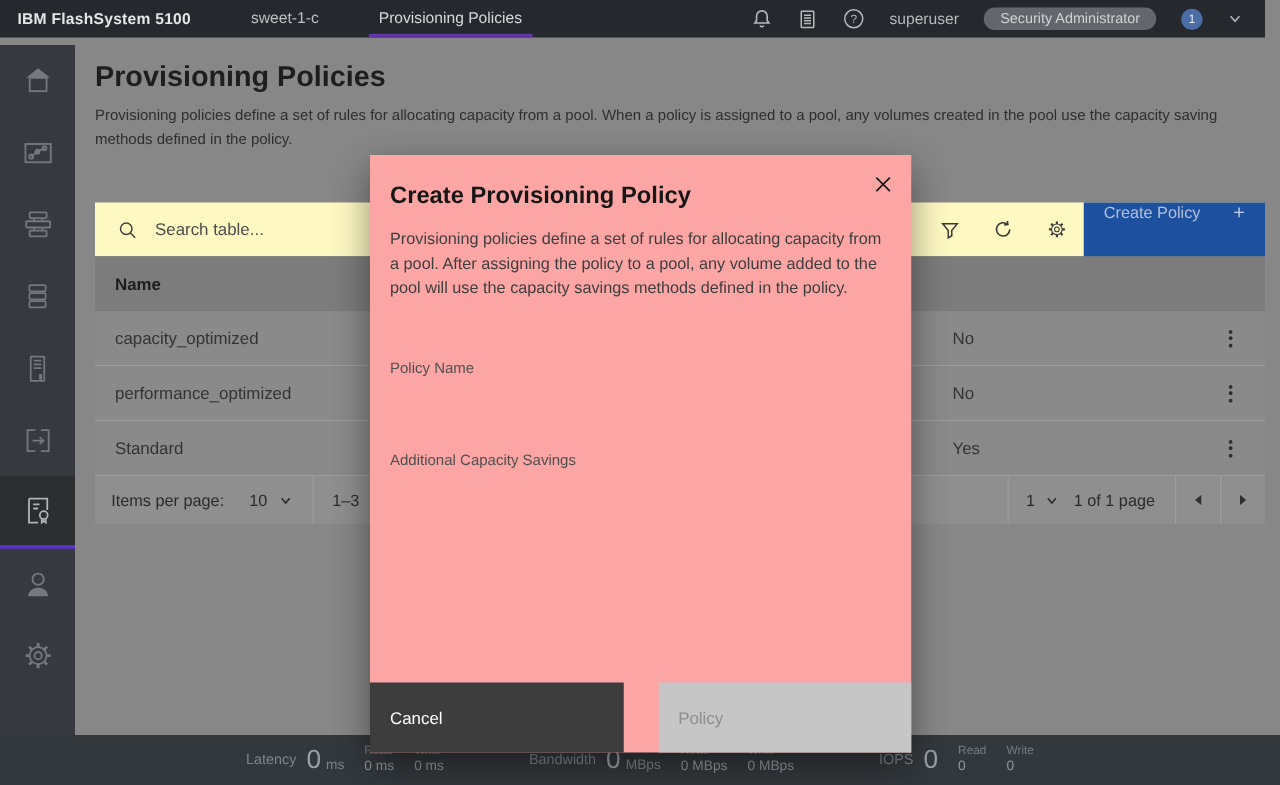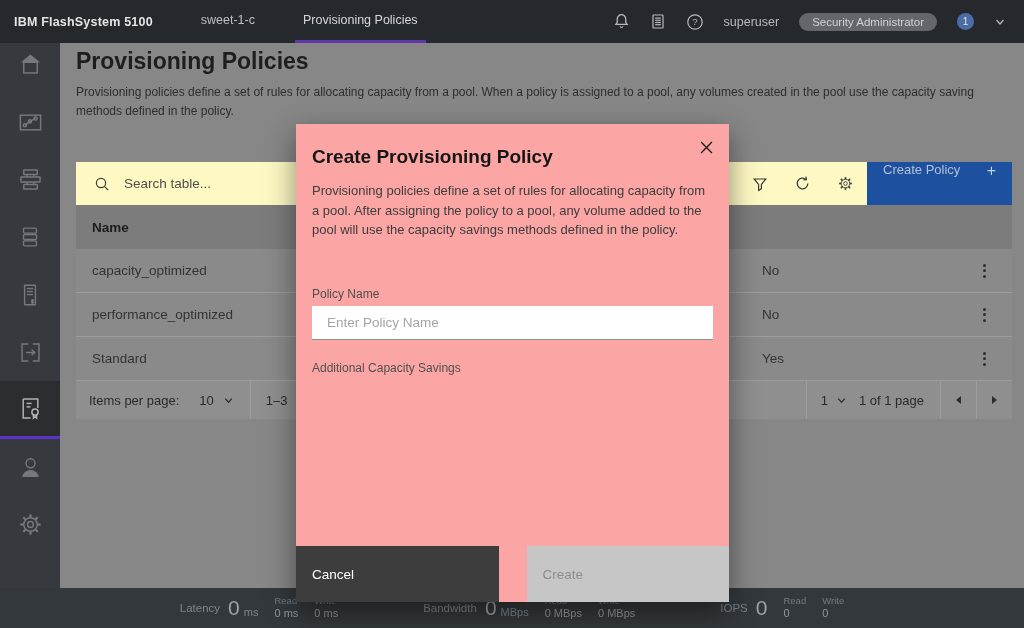--- a/index.html
+++ b/index.html
@@ -1,21 +1,21 @@
 <!DOCTYPE html>
 <html><head>
 <meta charset="utf-8">
 <style>
   * { margin:0; padding:0; box-sizing:border-box; }
   html,body { width:1024px; height:628px; overflow:hidden; background:#878787;
               font-family:"Liberation Sans", sans-serif; }
   .app { position:relative; width:1024px; height:628px; }
 
   
-  .top-header { position:absolute; top:0; left:0; right:0; height:43px; background:#25282c;
+  .top-header { position:absolute; top:0; left:0; right:12px; height:30px; background:#25282c;
                 display:flex; align-items:stretch; z-index:5; }
   .brand { display:flex; align-items:center; padding:0 40px 0 14px; color:#e3e5e7;
            font-size:12.5px; font-weight:bold; letter-spacing:.2px; }
   .top-tab { display:flex; align-items:center; padding:0 8px; margin-right:32px; color:#bcc0c3;
              font-size:12.5px; border-bottom:3px solid transparent; cursor:default; }
   .top-tab.active { color:#d6d9db; border-bottom-color:#6236a8; }
   .header-right { margin-left:auto; display:flex; align-items:center; gap:20px; padding-right:18px; }
   .hicon { display:flex; align-items:center; }
   .hicon svg { stroke:#b6babd; fill:none; stroke-width:1.2; }
   .username { color:#b6babd; font-size:12.5px; margin-left:0; }
@@ -72,21 +72,21 @@
   .pageno { padding:0 6px 0 14px; }
   .pageinfo { padding:0 16px 0 12px; }
   .pg-btn { width:35px; height:100%; display:flex; align-items:center; justify-content:center; cursor:pointer; }
   .tri-left  { width:0; height:0; border-top:4px solid transparent; border-bottom:4px solid transparent;
                border-right:5px solid #2e2e2e; }
   .tri-right { width:0; height:0; border-top:4px solid transparent; border-bottom:4px solid transparent;
                border-left:5px solid #2e2e2e; }
 
   
   .bottom-bar { position:absolute; left:0; right:0; bottom:0; height:40px; background:#33383c;
-                display:flex; align-items:center; justify-content:center; gap:85px; z-index:5; }
+                display:flex; align-items:center; justify-content:center; gap:68px; z-index:5; }
   .metric { display:flex; align-items:center; }
   .m-label { font-size:11.5px; color:#7d858b; }
   .m-value { font-size:21px; color:#9aa2a8; margin-left:8px; font-weight:normal; }
   .m-unit  { font-size:11px; color:#7d858b; margin-left:4px; margin-top:7px; }
   .m-col { display:flex; flex-direction:column; margin-left:16px; line-height:1.25; }
   .m-col-label { font-size:9.5px; color:#747c82; }
   .m-col-value { font-size:11px; color:#8f979d; }
 
   
   .modal { position:absolute; left:296px; top:124px; width:433px; height:478px; background:#fca5a5;
@@ -396,23 +396,22 @@
     <button class="modal-close">
       <svg width="13" height="13" viewBox="0 0 12 12">
           <line x1="1" y1="1" x2="11" y2="11"></line>
           <line x1="11" y1="1" x2="1" y2="11"></line>
         </svg>
     </button>
     <h2 class="modal-title">Create Provisioning Policy</h2>
     <p class="modal-desc">Provisioning policies define a set of rules for allocating capacity from a pool. After assigning the policy to a pool, any volume added to the pool will use the capacity savings methods defined in the policy.</p>
 
     <label class="field-label fl-1">Policy Name</label>
-    <input class="policy-input" placeholder="Enter Policy Name" style="">
 
     <label class="field-label fl-2">Additional Capacity Savings</label>
 
     <div class="modal-footer">
       <button class="btn-cancel">Cancel</button>
-      <button class="btn-create" disabled="">Create</button>
+      <button class="btn-create" disabled="">Policy</button>
     </div>
   </section>
 
 </div>
 
 </body></html>

